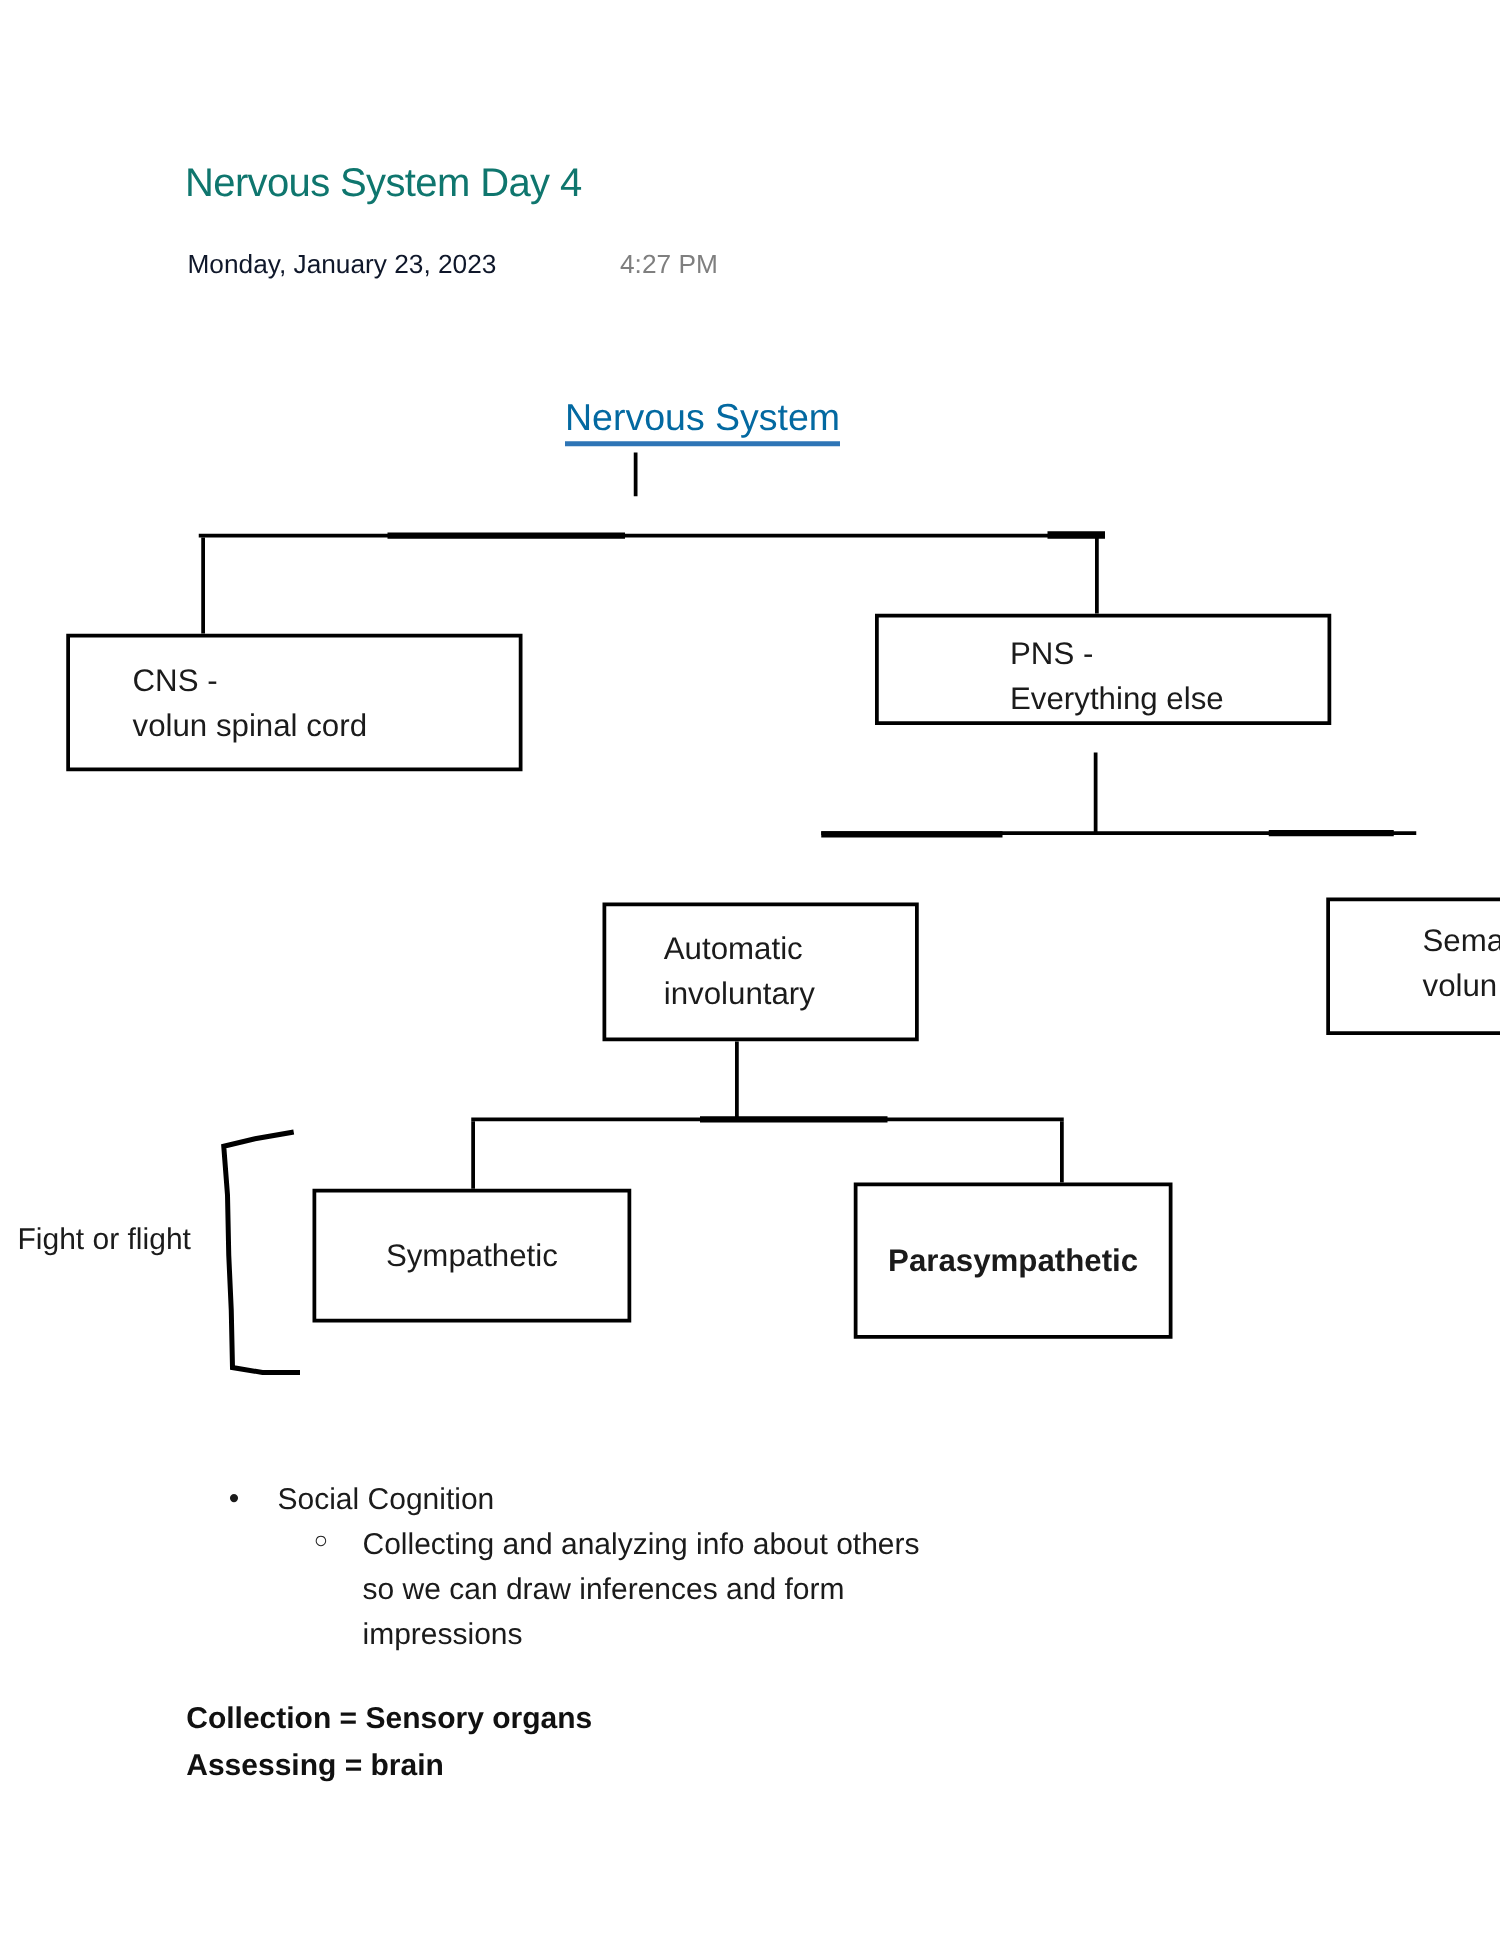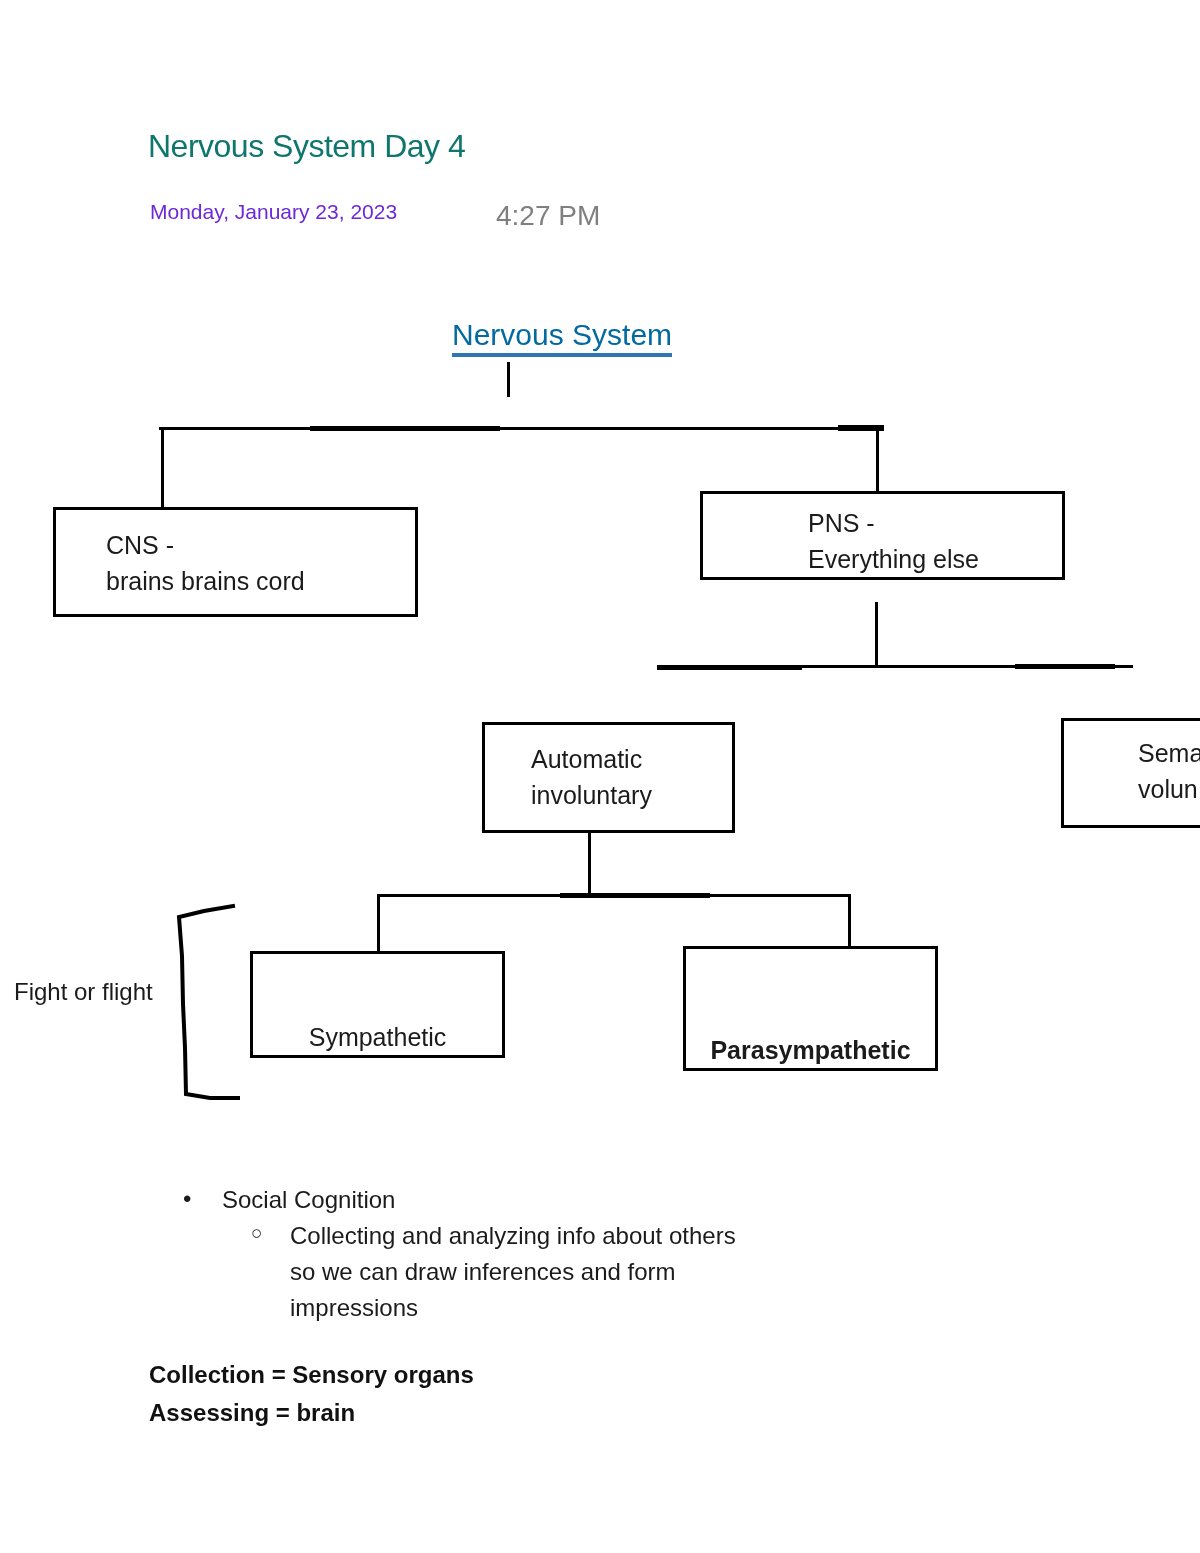--- a/index.html
+++ b/index.html
@@ -13,44 +13,44 @@
   }
   .abs{position:absolute;}
   .note-title{
     position:absolute;left:148px;top:128px;
     font-size:32px;font-weight:400;color:#0f766e;
     letter-spacing:-0.5px;
     white-space:nowrap;
   }
   .note-date{
     position:absolute;left:150px;top:200px;
-    font-size:21px;color:#6d28d9;white-space:nowrap;
+    font-size:21px;color:#0f172a;white-space:nowrap;
   }
-  .note-time{position:absolute;left:496px;top:200px;font-size:28px;color:#7f7f7f;white-space:nowrap;}
+  .note-time{position:absolute;left:496px;top:200px;font-size:21px;color:#7f7f7f;white-space:nowrap;}
   .heading-link{
     position:absolute;left:428px;top:318px;
     font-size:30px;font-weight:400;color:#0369a1;
     text-decoration:none;
     border-bottom:4px solid #2E75B6;
     padding-bottom:1px;
     white-space:nowrap;
     cursor:pointer;
     margin-left:24px;
   }
   .ln{position:absolute;background:#000000;}
   .node{
     position:absolute;
     border:3px solid #000000;
     background:#ffffff;
     box-sizing:border-box;
     font-size:25px;color:#1b1b1b;
     line-height:36px;
   }
   .node .tx{white-space:nowrap;}
-  .node.center{display:flex;align-items:flex-end;justify-content:center;}
+  .node.center{display:flex;align-items:center;justify-content:center;}
   .annot{
     position:absolute;left:14px;top:978px;
     font-size:24px;color:#1b1b1b;white-space:nowrap;
   }
   .bracket{position:absolute;left:170px;top:898px;}
   .li-glyph{font-size:24px;color:#1b1b1b;}
   .li-text{font-size:24px;color:#1b1b1b;line-height:36px;}
   .sub-glyph{font-size:19px;color:#1b1b1b;}
   .sub-text{font-size:24px;color:#1b1b1b;line-height:36px;width:460px;}
   .bold-line{font-size:24px;font-weight:700;color:#111111;white-space:nowrap;line-height:38px;}
@@ -77,21 +77,21 @@
   <div class="ln" style="left:657px;top:665px;width:145px;height:5px;"></div>
   <div class="ln" style="left:1015px;top:664px;width:100px;height:5px;"></div>
   <div class="ln" style="left:588px;top:833px;width:3px;height:64px;"></div>
   <div class="ln" style="left:377px;top:894px;width:474px;height:3px;"></div>
   <div class="ln" style="left:560px;top:893px;width:150px;height:5px;"></div>
   <div class="ln" style="left:377px;top:897px;width:3px;height:55px;"></div>
   <div class="ln" style="left:848px;top:897px;width:3px;height:50px;"></div>
 
   <div class="node" style="left:53px;top:507px;width:365px;height:110px;padding:17px 0 0 50px;">
     <div class="tx">CNS -</div>
-    <div class="tx">brains brains cord</div>
+    <div class="tx">volun spinal cord</div>
   </div>
 
   <div class="node" style="left:700px;top:491px;width:365px;height:89px;padding:11px 0 0 105px;">
     <div class="tx">PNS -</div>
     <div class="tx">Everything else</div>
   </div>
 
   <div class="node" style="left:482px;top:722px;width:253px;height:111px;padding:16px 0 0 46px;">
     <div class="tx">Automatic</div>
     <div class="tx">involuntary</div>

